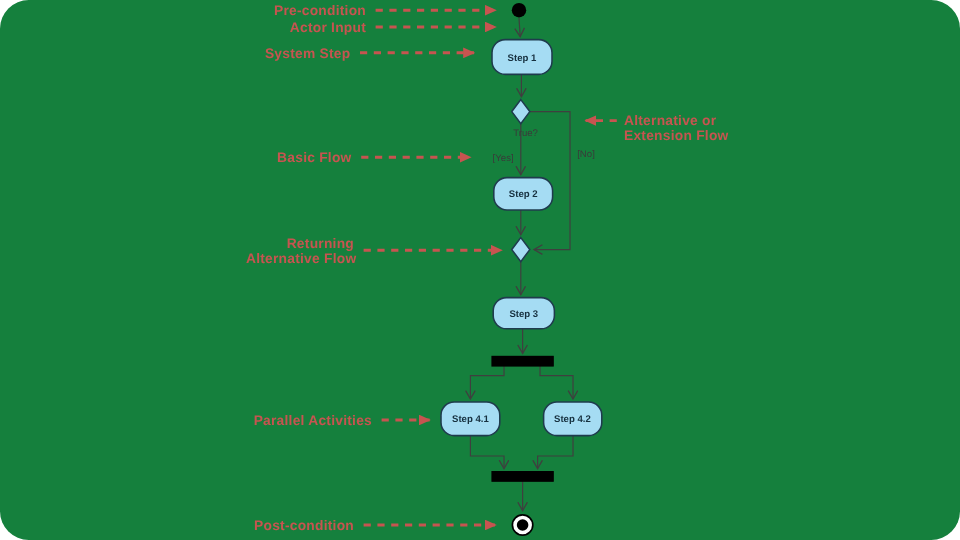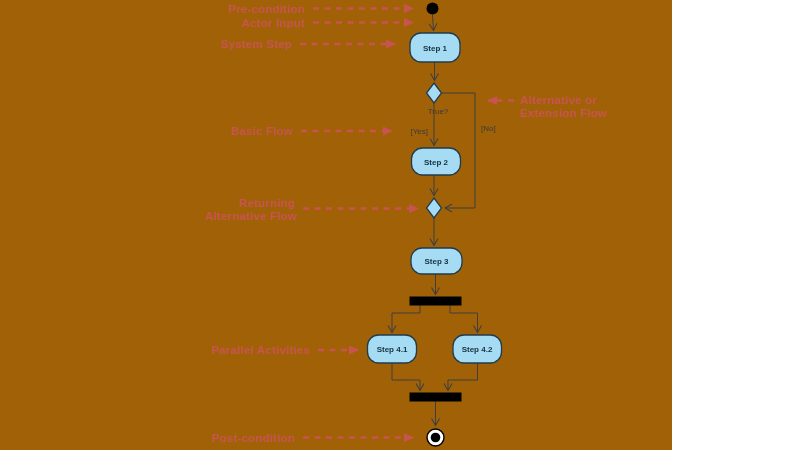--- a/index.html
+++ b/index.html
@@ -1,17 +1,17 @@
 <!DOCTYPE html>
 <html><head>
 <meta charset="utf-8">
 <style>
   html,body{margin:0;padding:0;background:#ffffff;}
-  .stage{position:relative;width:672px;height:450px;background:#a16207;overflow:hidden;
-         font-family:"Liberation Sans","DejaVu Sans",sans-serif;}
+  .stage{position:relative;width:800px;height:450px;background:#15803d;overflow:hidden;
+         font-family:"Liberation Sans","DejaVu Sans",sans-serif;border-radius:24px;}
   svg{display:block;}
   .ann-label{font-family:"Liberation Sans","DejaVu Sans",sans-serif;
              font-size:11.5px;font-weight:bold;fill:#c75450;letter-spacing:.2px;}
   .ann-line{stroke:#c75450;stroke-width:2.4;stroke-dasharray:6 5.5;fill:none;}
   .node-rect{fill:#a5dcf3;stroke:#1f3b4d;stroke-width:1.3;}
   .node-text{font-family:"Liberation Sans","DejaVu Sans",sans-serif;
              font-size:8px;font-weight:bold;fill:#16303f;text-anchor:middle;}
   .guard-text{font-family:"Liberation Sans","DejaVu Sans",sans-serif;
               font-size:8px;fill:#3a3a3a;}
   .flow{stroke:#3f3f3f;stroke-width:1;fill:none;}

